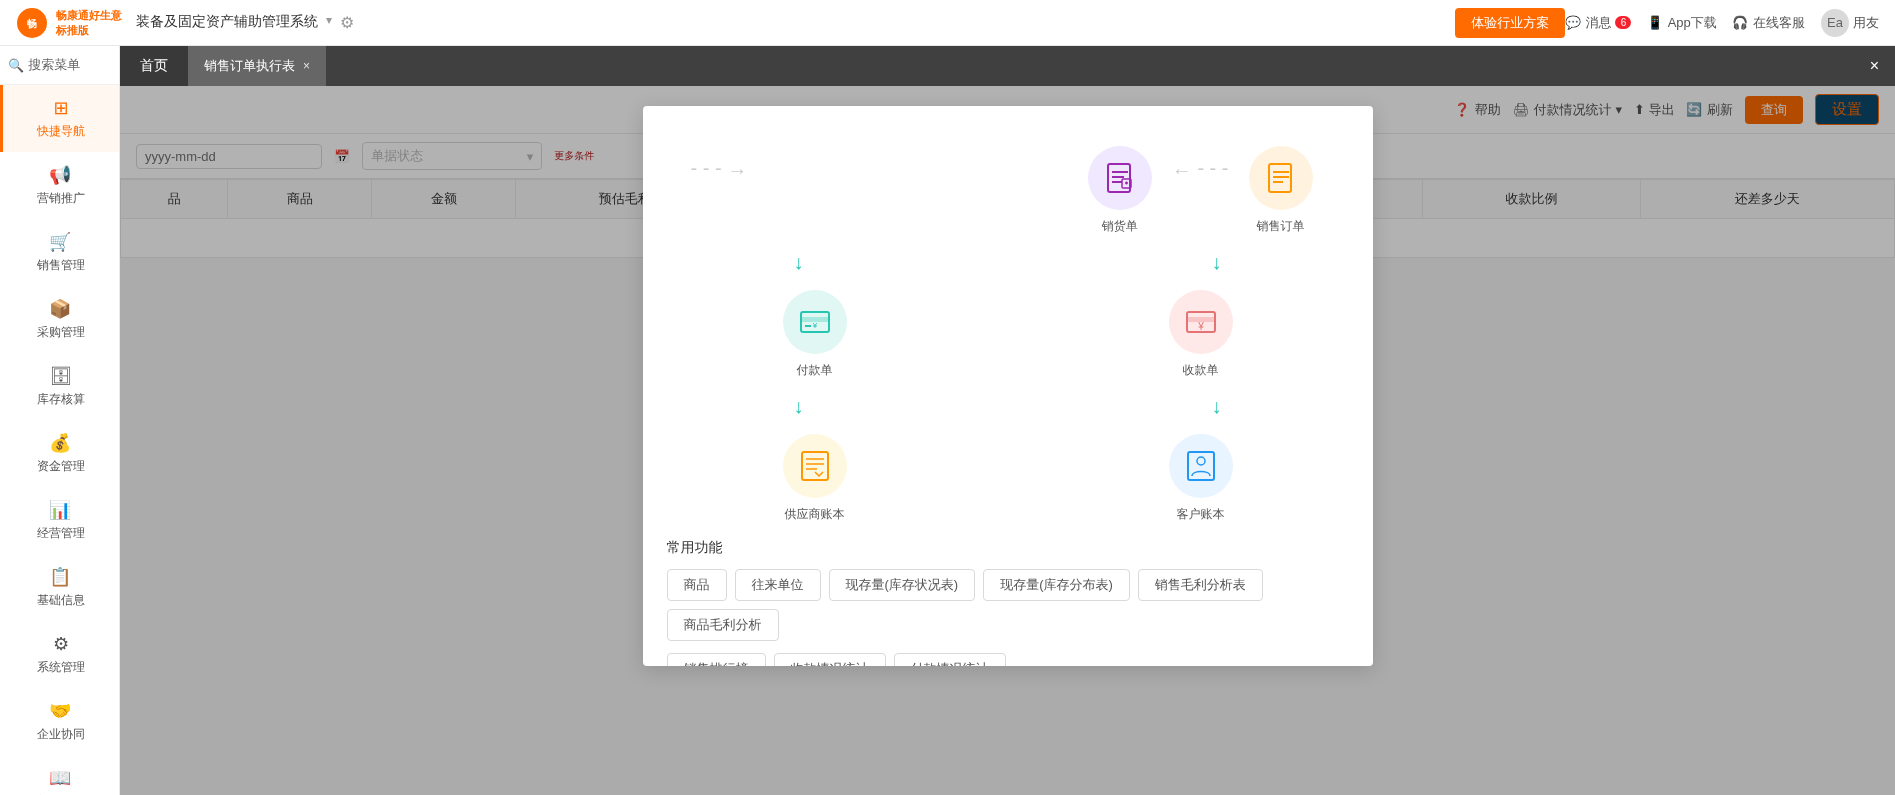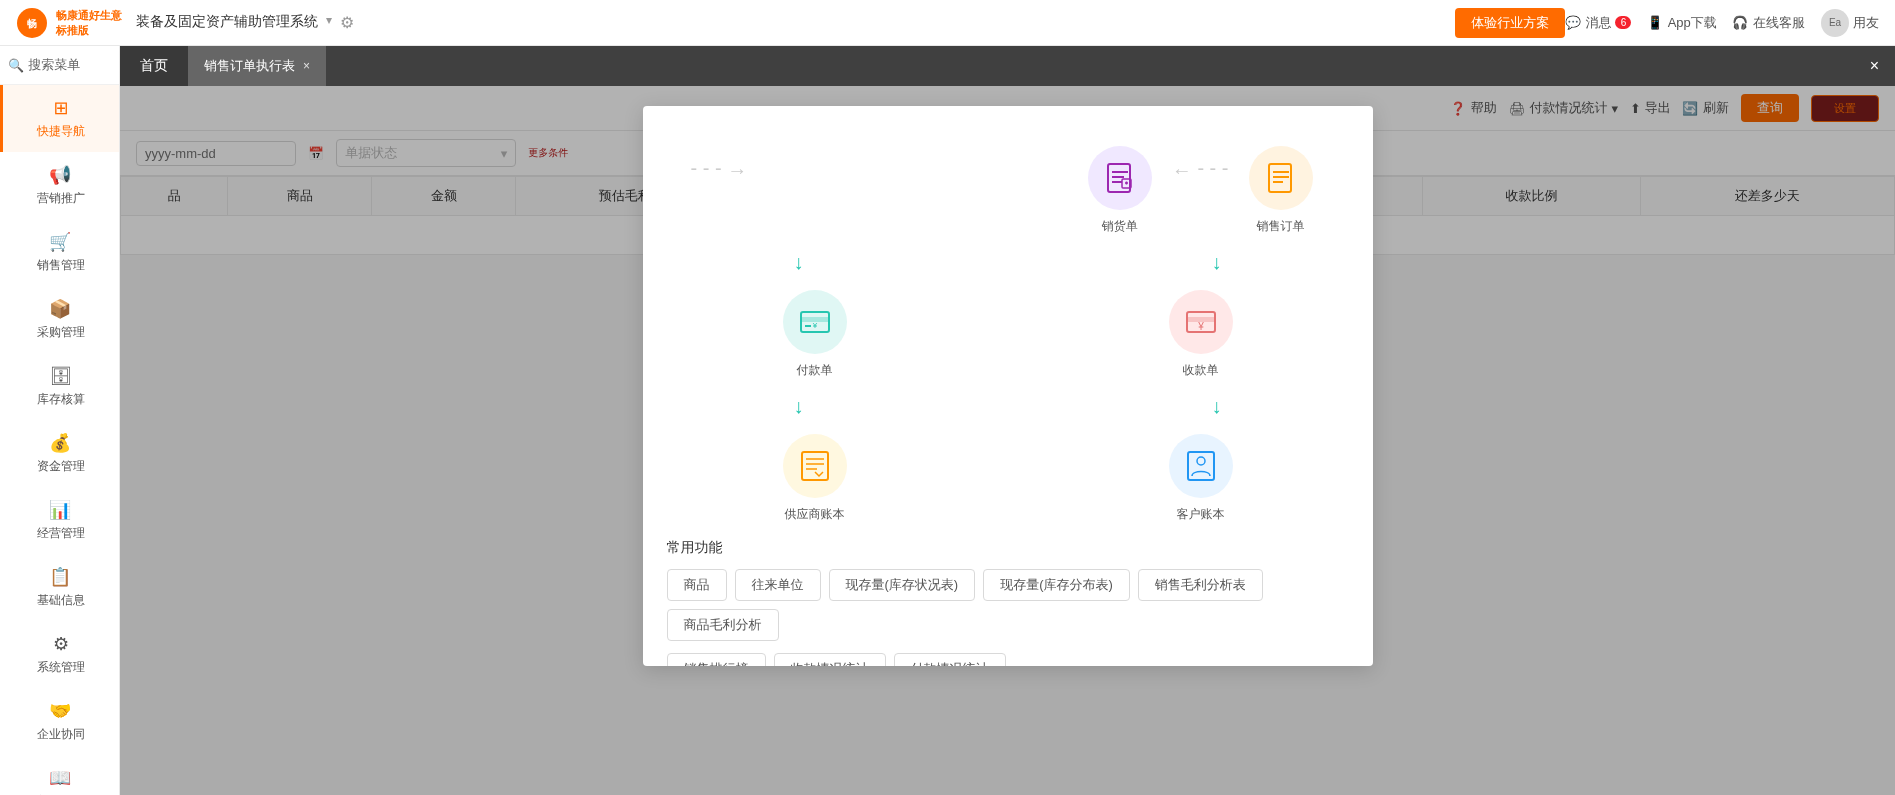--- a/index.html
+++ b/index.html
@@ -71,21 +71,21 @@
       text-align: center;
     }
     .avatar-circle {
       width: 28px;
       height: 28px;
       border-radius: 50%;
       background: #d9d9d9;
       display: flex;
       align-items: center;
       justify-content: center;
-      font-size: 10px;
+      font-size: 13px;
       color: #666;
     }
 
     
     .main-layout {
       display: flex;
       height: calc(100vh - 46px);
     }
 
     
@@ -214,46 +214,46 @@
     .query-btn {
       background: #ff6b00;
       color: #fff;
       border: none;
       padding: 5px 16px;
       border-radius: 4px;
       cursor: pointer;
       font-size: 13px;
     }
     .set-btn {
-      background: #7f1d1d;
+      background: #0c4a6e;
       color: #ff6b00;
       border: 1px solid #ff6b00;
-      padding: 5px 22px;
+      padding: 5px 16px;
       border-radius: 4px;
       cursor: pointer;
-      font-size: 11px;
+      font-size: 15px;
     }
 
     
     .filter-row {
       display: flex;
       align-items: center;
       padding: 8px 16px;
       gap: 12px;
       background: #fff;
       border-bottom: 1px solid #e8e8e8;
       flex-wrap: wrap;
     }
     .filter-input {
       border: 1px solid #d9d9d9;
       border-radius: 4px;
       padding: 4px 8px;
       font-size: 13px;
       color: #bbb;
-      width: 160px;
+      width: 186px;
     }
     .calendar-icon { color: #999; cursor: pointer; }
     .filter-select {
       border: 1px solid #d9d9d9;
       border-radius: 4px;
       padding: 4px 8px;
       font-size: 13px;
       color: #bbb;
       width: 180px;
       display: flex;

